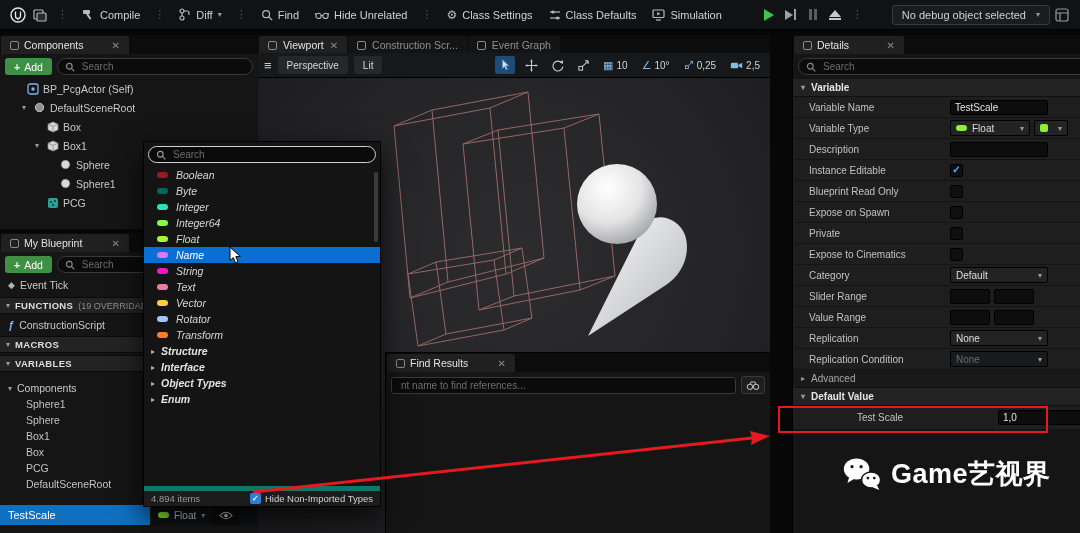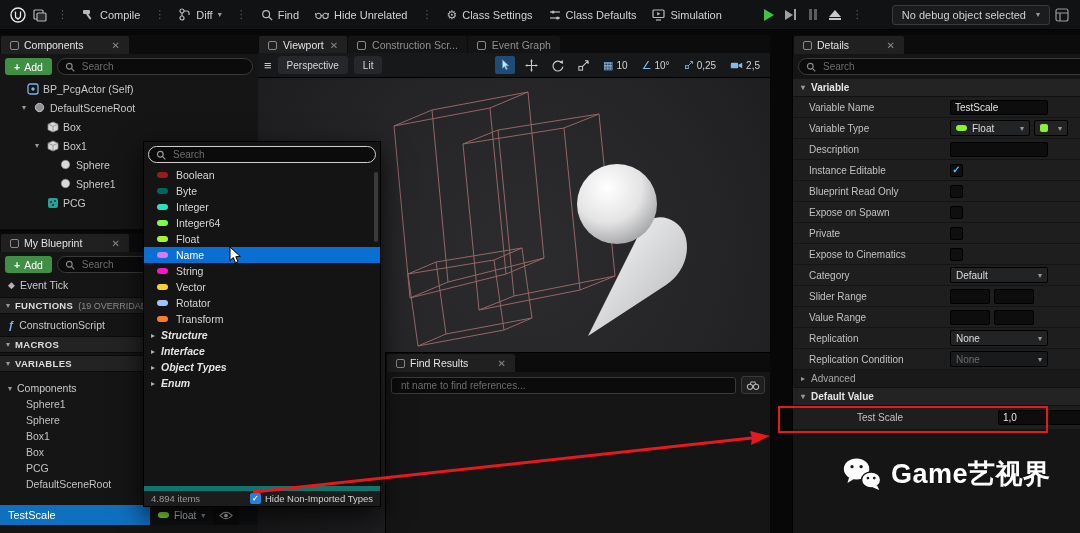--- a/index.html
+++ b/index.html
@@ -98,21 +98,21 @@
     background:#191919; border-bottom:1px solid #101010; font-size:10px; }
 
   #red-box { left:778px; top:406px; width:270px; height:27px; border:2px solid #e6191f; z-index:40; pointer-events:none; }
   #watermark { left:842px; top:456px; display:flex; align-items:center; gap:9px; z-index:10; }
   #watermark .wm-text { color:#fff; font-weight:bold; font-size:27px; letter-spacing:.5px; }
 
   
   #type-popup { left:143px; top:141px; width:238px; height:366px; background:#141414; border:1px solid #020202;
     box-shadow:0 10px 26px rgba(0,0,0,.75); z-index:30; }
   #type-popup .searchbox { margin:4px; border:1px solid #cfcfcf; border-radius:9px; flex:none; }
-  .pitem { height:16px; display:flex; align-items:center; gap:8px; padding-left:13px; color:#d6d6d6; font-size:10.5px; }
+  .pitem { height:16px; display:flex; align-items:center; gap:8px; padding-left:13px; color:#d6d6d6; font-size:10.5px;font-style:italic; }
   .pitem.selected { background:#0a6fd2; color:#fff; }
   .pcat { height:16px; display:flex; align-items:center; gap:6px; padding-left:7px; color:#e3e3e3; font-weight:bold; font-style:italic; font-size:10.5px; }
   .pcat .ar { font-style:normal; font-weight:normal; color:#b0b0b0; font-size:8px; }
   #popup-footer { position:absolute; left:0; right:0; bottom:0; height:20px; background:#1c1c1c; border-top:5px solid #0f766e;
     display:flex; align-items:center; justify-content:space-between; padding:4px 7px; }
   .mini-cb { width:11px; height:11px; background:#2f7fd6; border-radius:2px; display:flex; align-items:center; justify-content:center;
     color:#fff; font-size:8px; font-weight:bold; }
   #popup-scroll { position:absolute; right:2px; top:30px; width:4px; height:70px; background:#3a3a3a; border-radius:2px; }
 </style>
 </head>
@@ -718,20 +718,24 @@
         </div>
         <div class="pitem selected">
           <span class="pill" style="background: rgb(211, 124, 245);"></span>
           <span>Name</span>
         </div>
         <div class="pitem">
           <span class="pill" style="background: rgb(243, 24, 201);"></span>
           <span>String</span>
         </div>
         <div class="pitem">
+          <span class="pill" style="background: rgb(239, 123, 165);"></span>
+          <span>Text</span>
+        </div>
+        <div class="pitem">
           <span class="pill" style="background: rgb(248, 207, 58);"></span>
           <span>Vector</span>
         </div>
         <div class="pitem">
           <span class="pill" style="background: rgb(167, 193, 249);"></span>
           <span>Rotator</span>
         </div>
         <div class="pitem">
           <span class="pill" style="background: rgb(244, 127, 49);"></span>
           <span>Transform</span>

